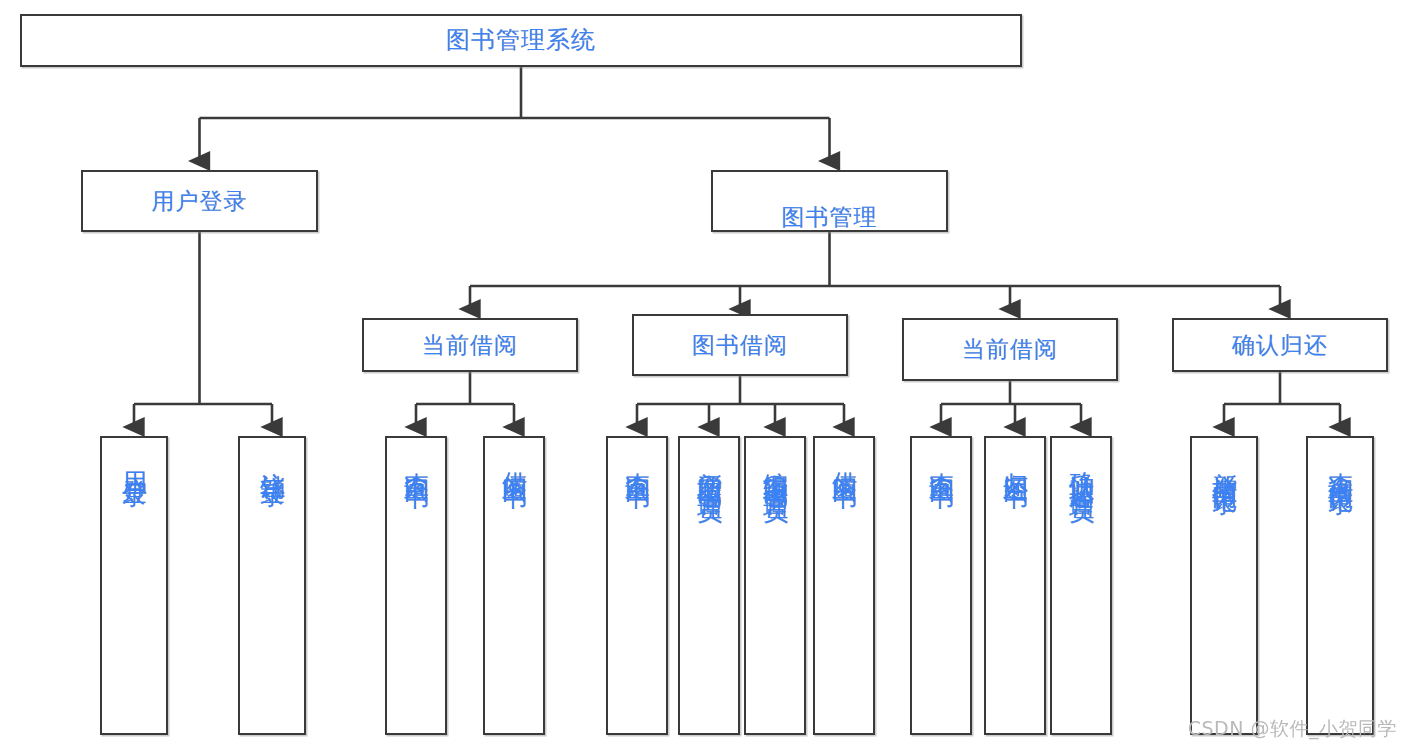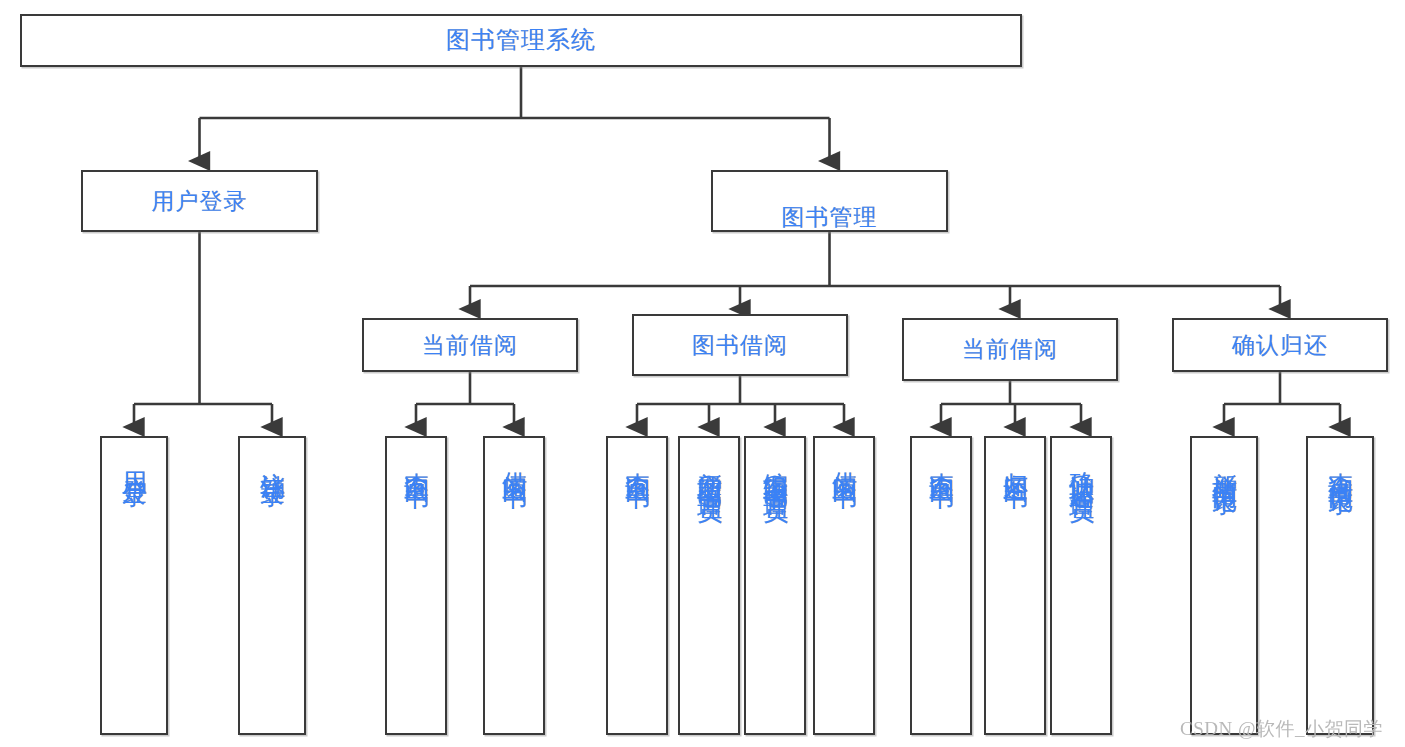--- a/index.html
+++ b/index.html
@@ -48,27 +48,26 @@
   .node.leaf .label{
     writing-mode:vertical-rl;
     text-orientation:upright;
     font-size:25px;
     letter-spacing:4px;
     line-height:1.05;
     white-space:pre;
   }
   #watermark{
     position:absolute;
-    right:22px;
+    right:8px;
     bottom:5px;
     font-size:19px;
     color:#b9b9b9;
     letter-spacing:0.5px;
     user-select:none;
-    font-family:Liberation Serif, serif;
   }
 </style>
 </head>
 <body>
 
 <div id="canvas">
 
   <svg class="edges" viewBox="0 0 1405 747" xmlns="http://www.w3.org/2000/svg">
     <defs>
       <marker id="arrowhead" markerWidth="9" markerHeight="9" refX="4.2" refY="4.5" orient="auto" markerUnits="strokeWidth">

